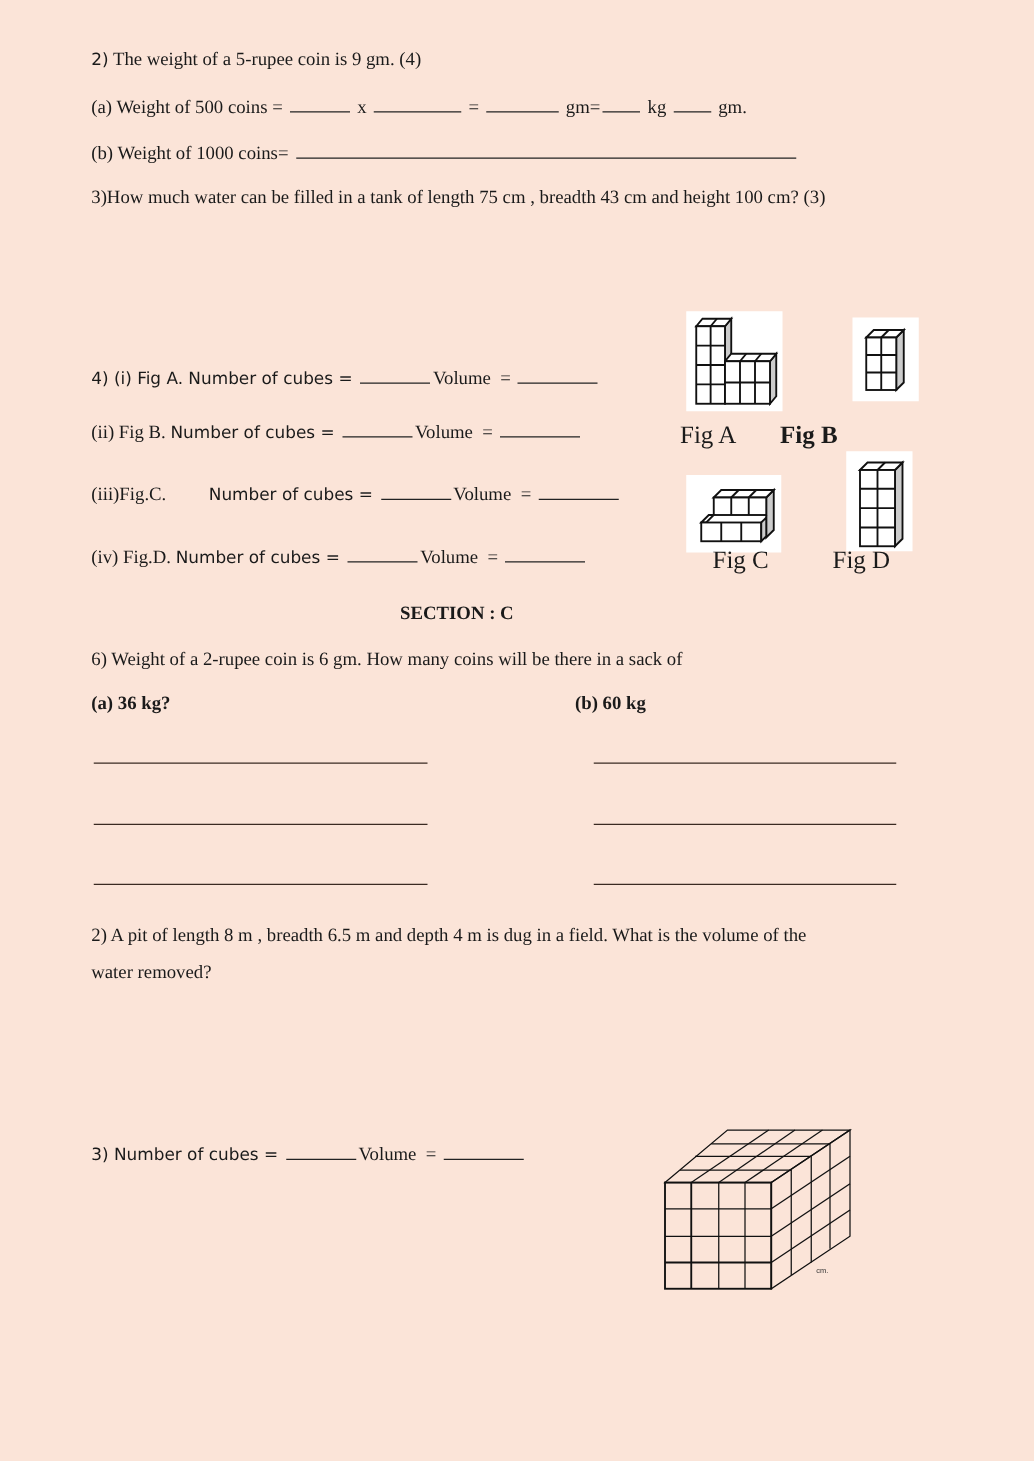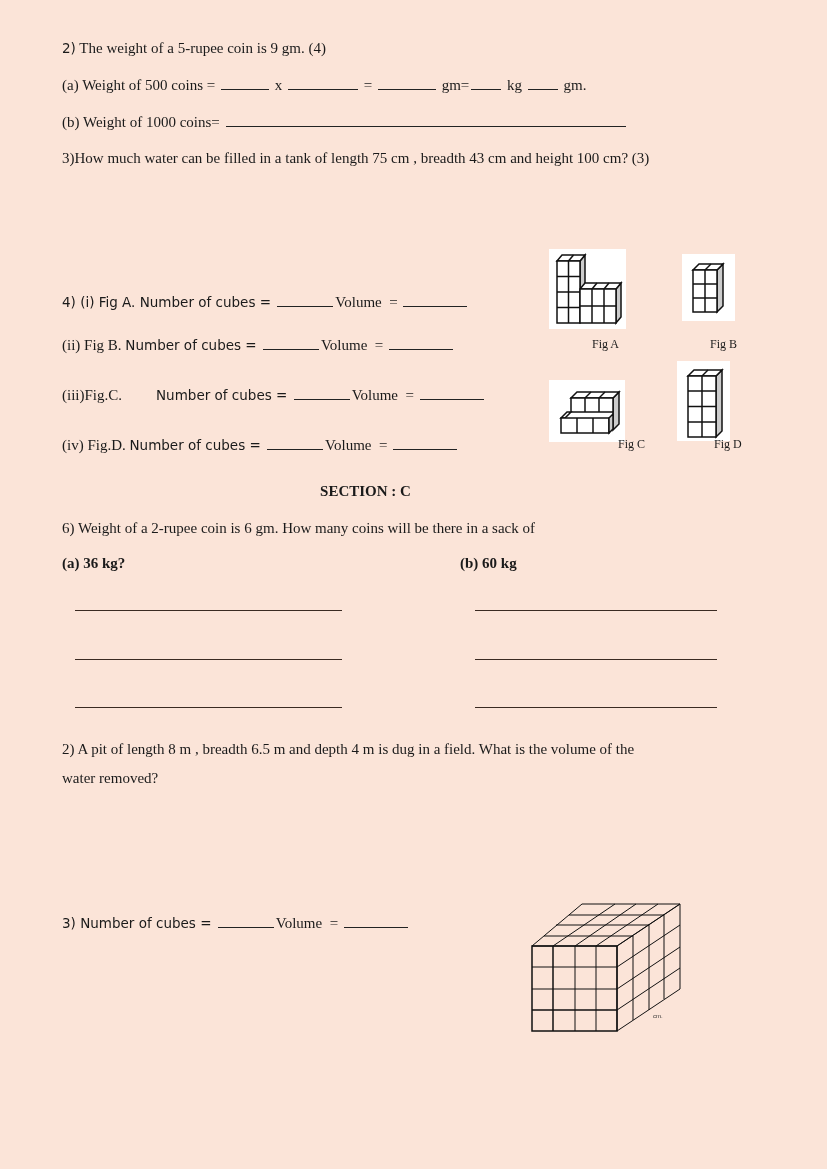--- a/index.html
+++ b/index.html
@@ -3,27 +3,27 @@
 <meta charset="utf-8">
 <style>
   html, body { margin: 0; padding: 0; }
   body {
     width: 827px; height: 1169px; overflow: hidden;
     background: #fbe4d8;
     font-family: "Liberation Serif", "DejaVu Serif", serif;
     color: #1a1a1a;
     position: relative;
   }
-  .line { position: absolute; left: 62px; font-size: 15px; white-space: nowrap; }
+  .line { position: absolute; left: 73px; font-size: 15px; white-space: nowrap; }
   .sans { font-family: "DejaVu Sans", "Liberation Sans", sans-serif; font-size: 13.5px; }
   .bold { font-weight: bold; }
   .blank { display: inline-block; border-bottom: 1px solid #222; height: 12px; vertical-align: baseline; margin: 0 2px; }
   .rule { position: absolute; height: 0; border-top: 1.5px solid #3a2a22; }
   .fig { position: absolute; background: #fff; }
-  .figlbl { position: absolute; font-size: 12px; margin-left: 48px; }
+  .figlbl { position: absolute; font-size: 20px; }
   .center { position: absolute; left: 0; width: 731px; text-align: center; font-size: 15px; font-weight: bold; }
   svg { display: block; }
 </style>
 </head>
 <body>
 
 <div class="line" style="top:40px;">
   <span class="sans">2)</span><span> The weight of a 5-rupee coin is 9 gm. (4)</span>
 </div>
 <div class="line" style="top:77px;text-align:center;">
@@ -82,21 +82,21 @@
       <polygon points="35,16 41,10 41,52 35,58" fill="#ccc"></polygon>
       <polygon points="11,16 17,10 41,10 35,16"></polygon>
       <line x1="23" y1="16" x2="29" y2="10"></line>
       <rect x="11" y="16" width="24" height="42"></rect>
       <line x1="23" y1="16" x2="23" y2="58"></line>
       <line x1="11" y1="30" x2="35" y2="30"></line>
       <line x1="11" y1="44" x2="35" y2="44"></line>
     </g>
   </svg>
 </div>
-<div class="figlbl" style="left:662px;top:337px;">Fig B</div>
+<div class="figlbl" style="left:624px;top:337px;font-weight:bold;">Fig B</div>
 
 <div class="fig" style="left:549px;top:380px;width:76px;height:62px;">
   <svg width="76" height="62" viewBox="0 0 76 62">
     <g fill="#fff" stroke="#111" stroke-width="1.5">
       <polygon points="64,18 70,12 70,44 64,50" fill="#ccc"></polygon>
       <polygon points="22,18 28,12 70,12 64,18"></polygon>
       <line x1="36" y1="18" x2="42" y2="12"></line>
       <line x1="50" y1="18" x2="56" y2="12"></line>
       <rect x="22" y="18" width="42" height="14"></rect>
       <line x1="36" y1="18" x2="36" y2="32"></line>

